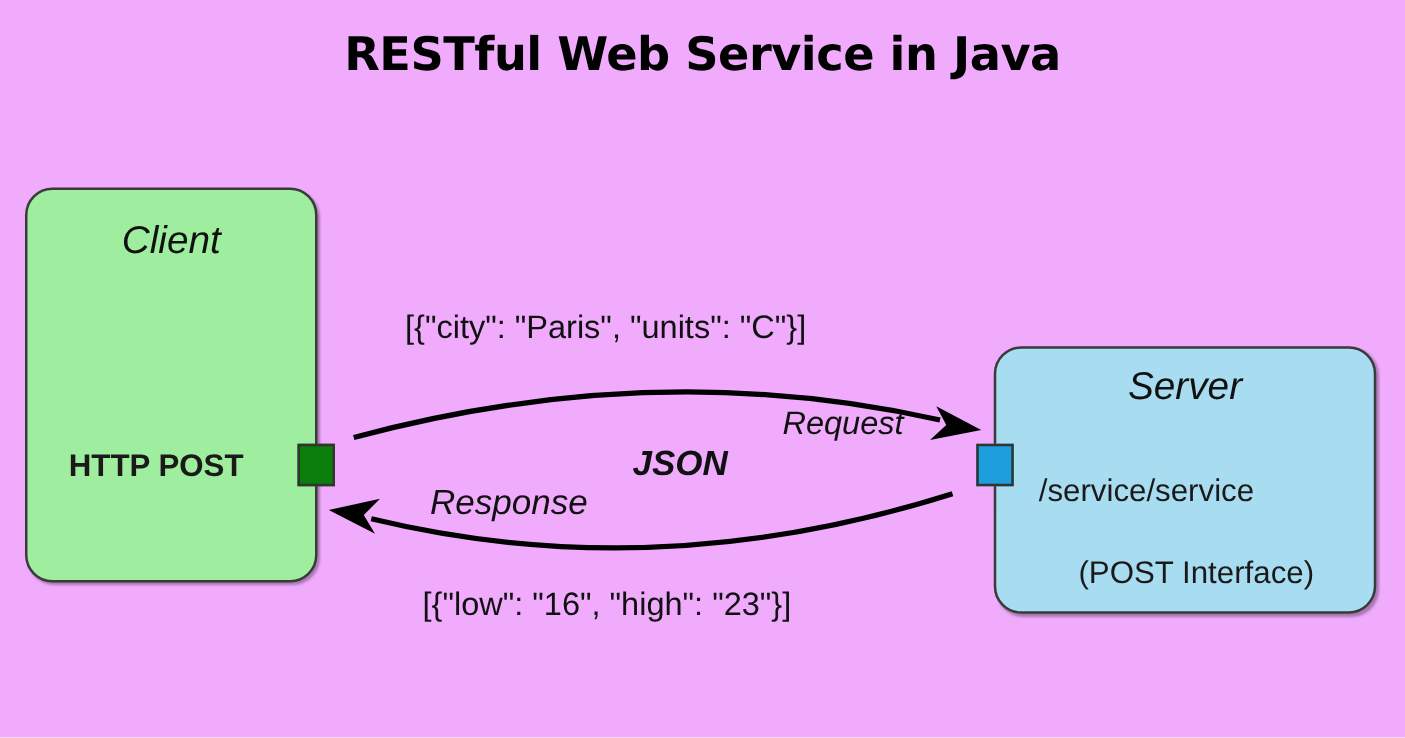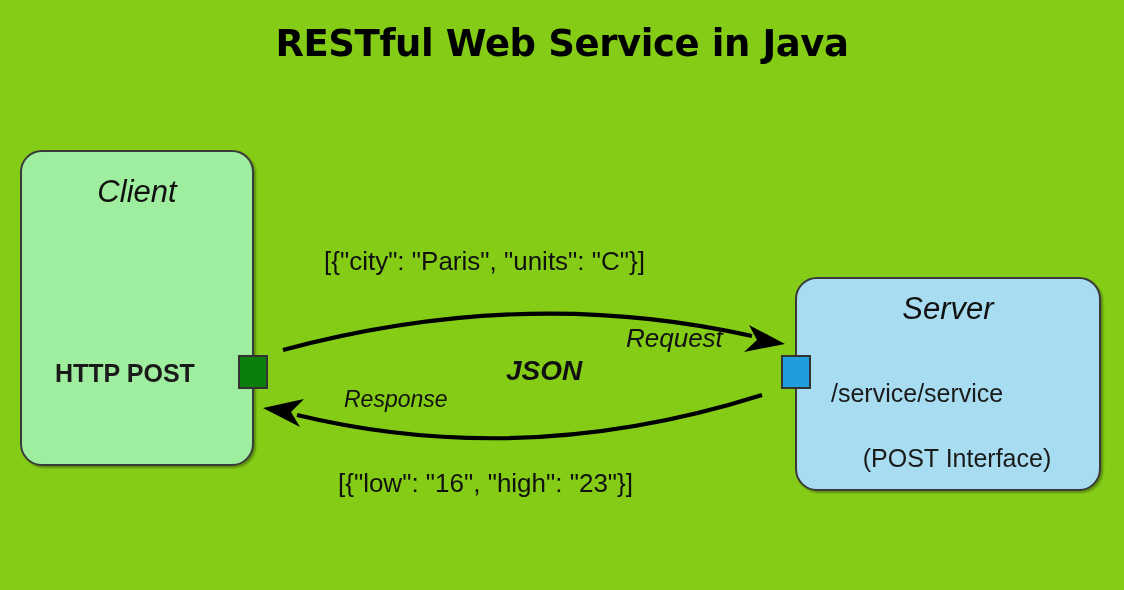--- a/index.html
+++ b/index.html
@@ -8,21 +8,21 @@
     background: #ffffff;
   }
   body {
     font-family: "Liberation Sans", sans-serif;
     color: #000000;
   }
   #canvas {
     position: relative;
     width: 1124px;
     height: 590px;
-    background: #84cc16;
+    background: #f0abfc;
     overflow: hidden;
   }
 
   
   #diagram-title {
     position: absolute;
     left: 0;
     top: 22px;
     width: 1124px;
     text-align: center;
@@ -159,21 +159,21 @@
   #request-label {
     left: 594px;
     top: 323px;
     font-size: 26px;
     font-style: italic;
     margin-left: 32px;
   }
   #response-label {
     left: 344px;
     top: 386px;
-    font-size: 23px;
+    font-size: 28px;
     font-style: italic;
   }
 </style>
 </head>
 <body>
 
 <div id="canvas">
 
   <div id="diagram-title">RESTful Web Service in Java</div>
 

